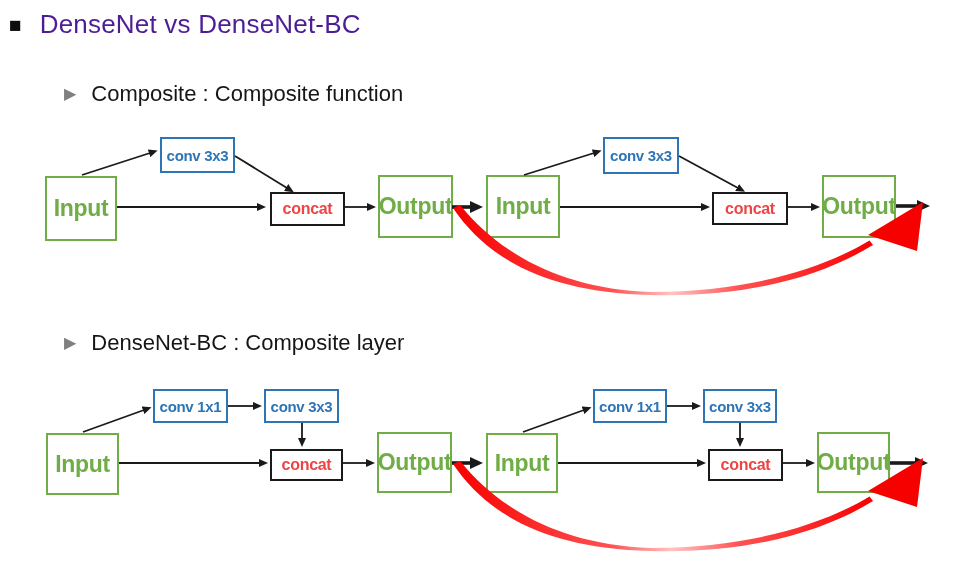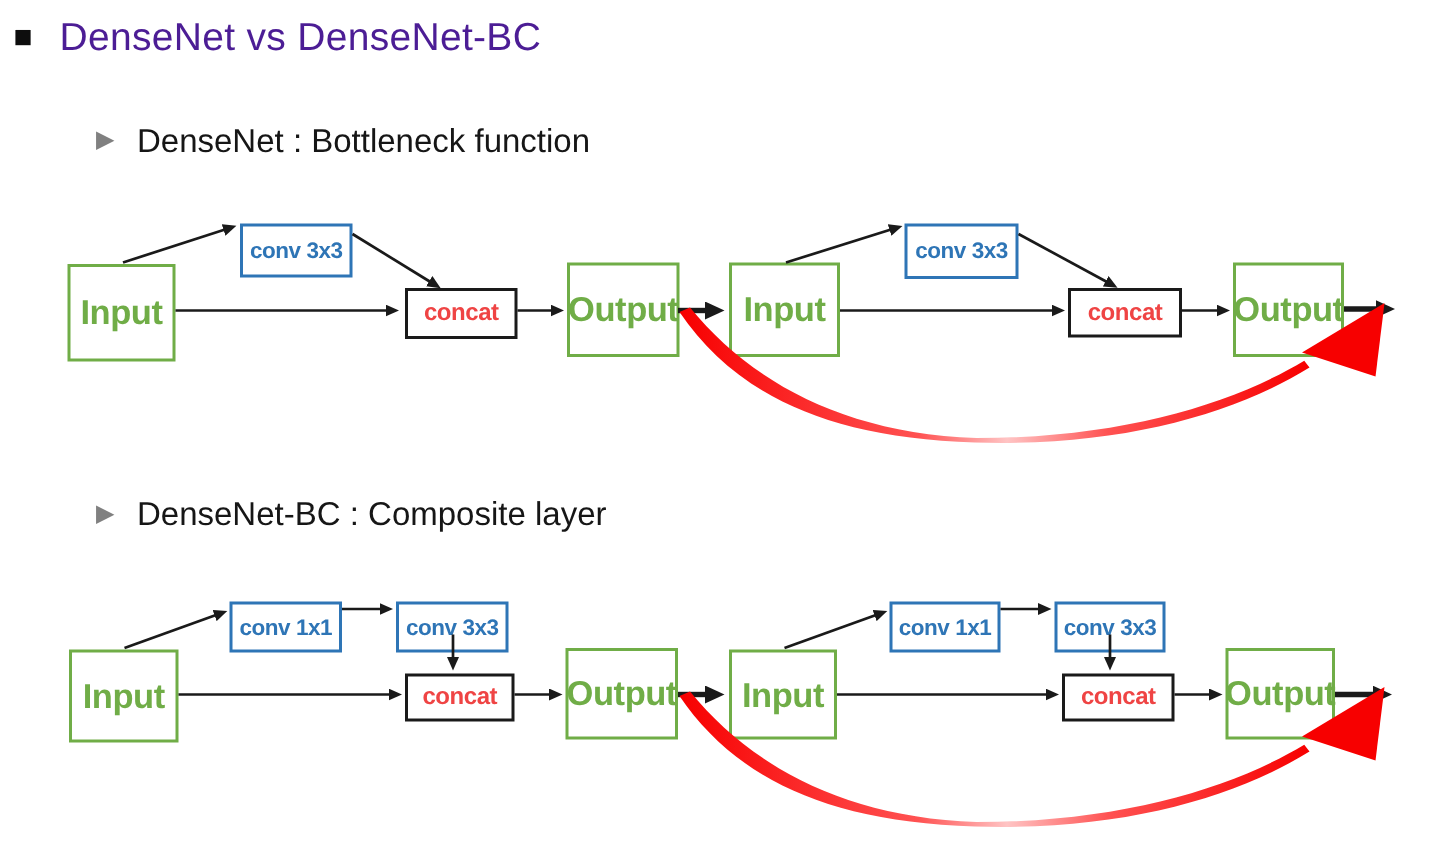--- a/index.html
+++ b/index.html
@@ -16,42 +16,42 @@
   .sub .text { font-size:22px; color:#161616; }
   #sub1 { left:64px; top:81px; }
   #sub2 { left:64px; top:330px; }
   
   .node {
     position:absolute; display:flex; align-items:center; justify-content:center;
     box-sizing:border-box; background:#fff; font-weight:bold; z-index:1;
     letter-spacing:-0.3px; white-space:nowrap;
   }
   .green { border:2.5px solid var(--green,#70AD47); color:var(--green,#70AD47); font-size:23px; }
-  .blue  { border:2px solid var(--blue,#2E75B6);  color:var(--blue,#2E75B6);  font-size:15px;margin-top:12px; }
+  .blue  { border:2px solid var(--blue,#2E75B6);  color:var(--blue,#2E75B6);  font-size:15px; }
   .black { border:2.5px solid var(--ink,#1a1a1a); color:#ef4444;                 font-size:16px; }
   
   svg.overlay { position:absolute; left:0; top:0; z-index:2; pointer-events:none; }
   .thin  { fill:none; stroke:var(--ink,#1a1a1a); stroke-width:1.8px; }
   .thick { fill:none; stroke:var(--ink,#1a1a1a); stroke-width:3.6px; }
   .ribbon { stroke:none; }
   .redtri { fill:var(--red,#F70000); stroke:none; }
 </style>
 </head>
 <body>
 
 <div class="page">
 
   <div class="title">
     <span class="bullet">■</span>
     <span class="text">DenseNet vs DenseNet-BC</span>
   </div>
 
   <div class="sub" id="sub1">
     <span class="tri">▶</span>
-    <span class="text">DenseNet : Bottleneck function</span>
+    <span class="text">Composite : Composite function</span>
   </div>
 
   <div class="sub" id="sub2">
     <span class="tri">▶</span>
     <span class="text">DenseNet-BC : Composite layer</span>
   </div>
 
   <div class="node green" style="left:45px;top:176px;width:72px;height:65px">Input</div>
   <div class="node blue" style="left:160px;top:137px;width:75px;height:36px">conv 3x3</div>
   <div class="node black" style="left:270px;top:192px;width:75px;height:34px">concat</div>

